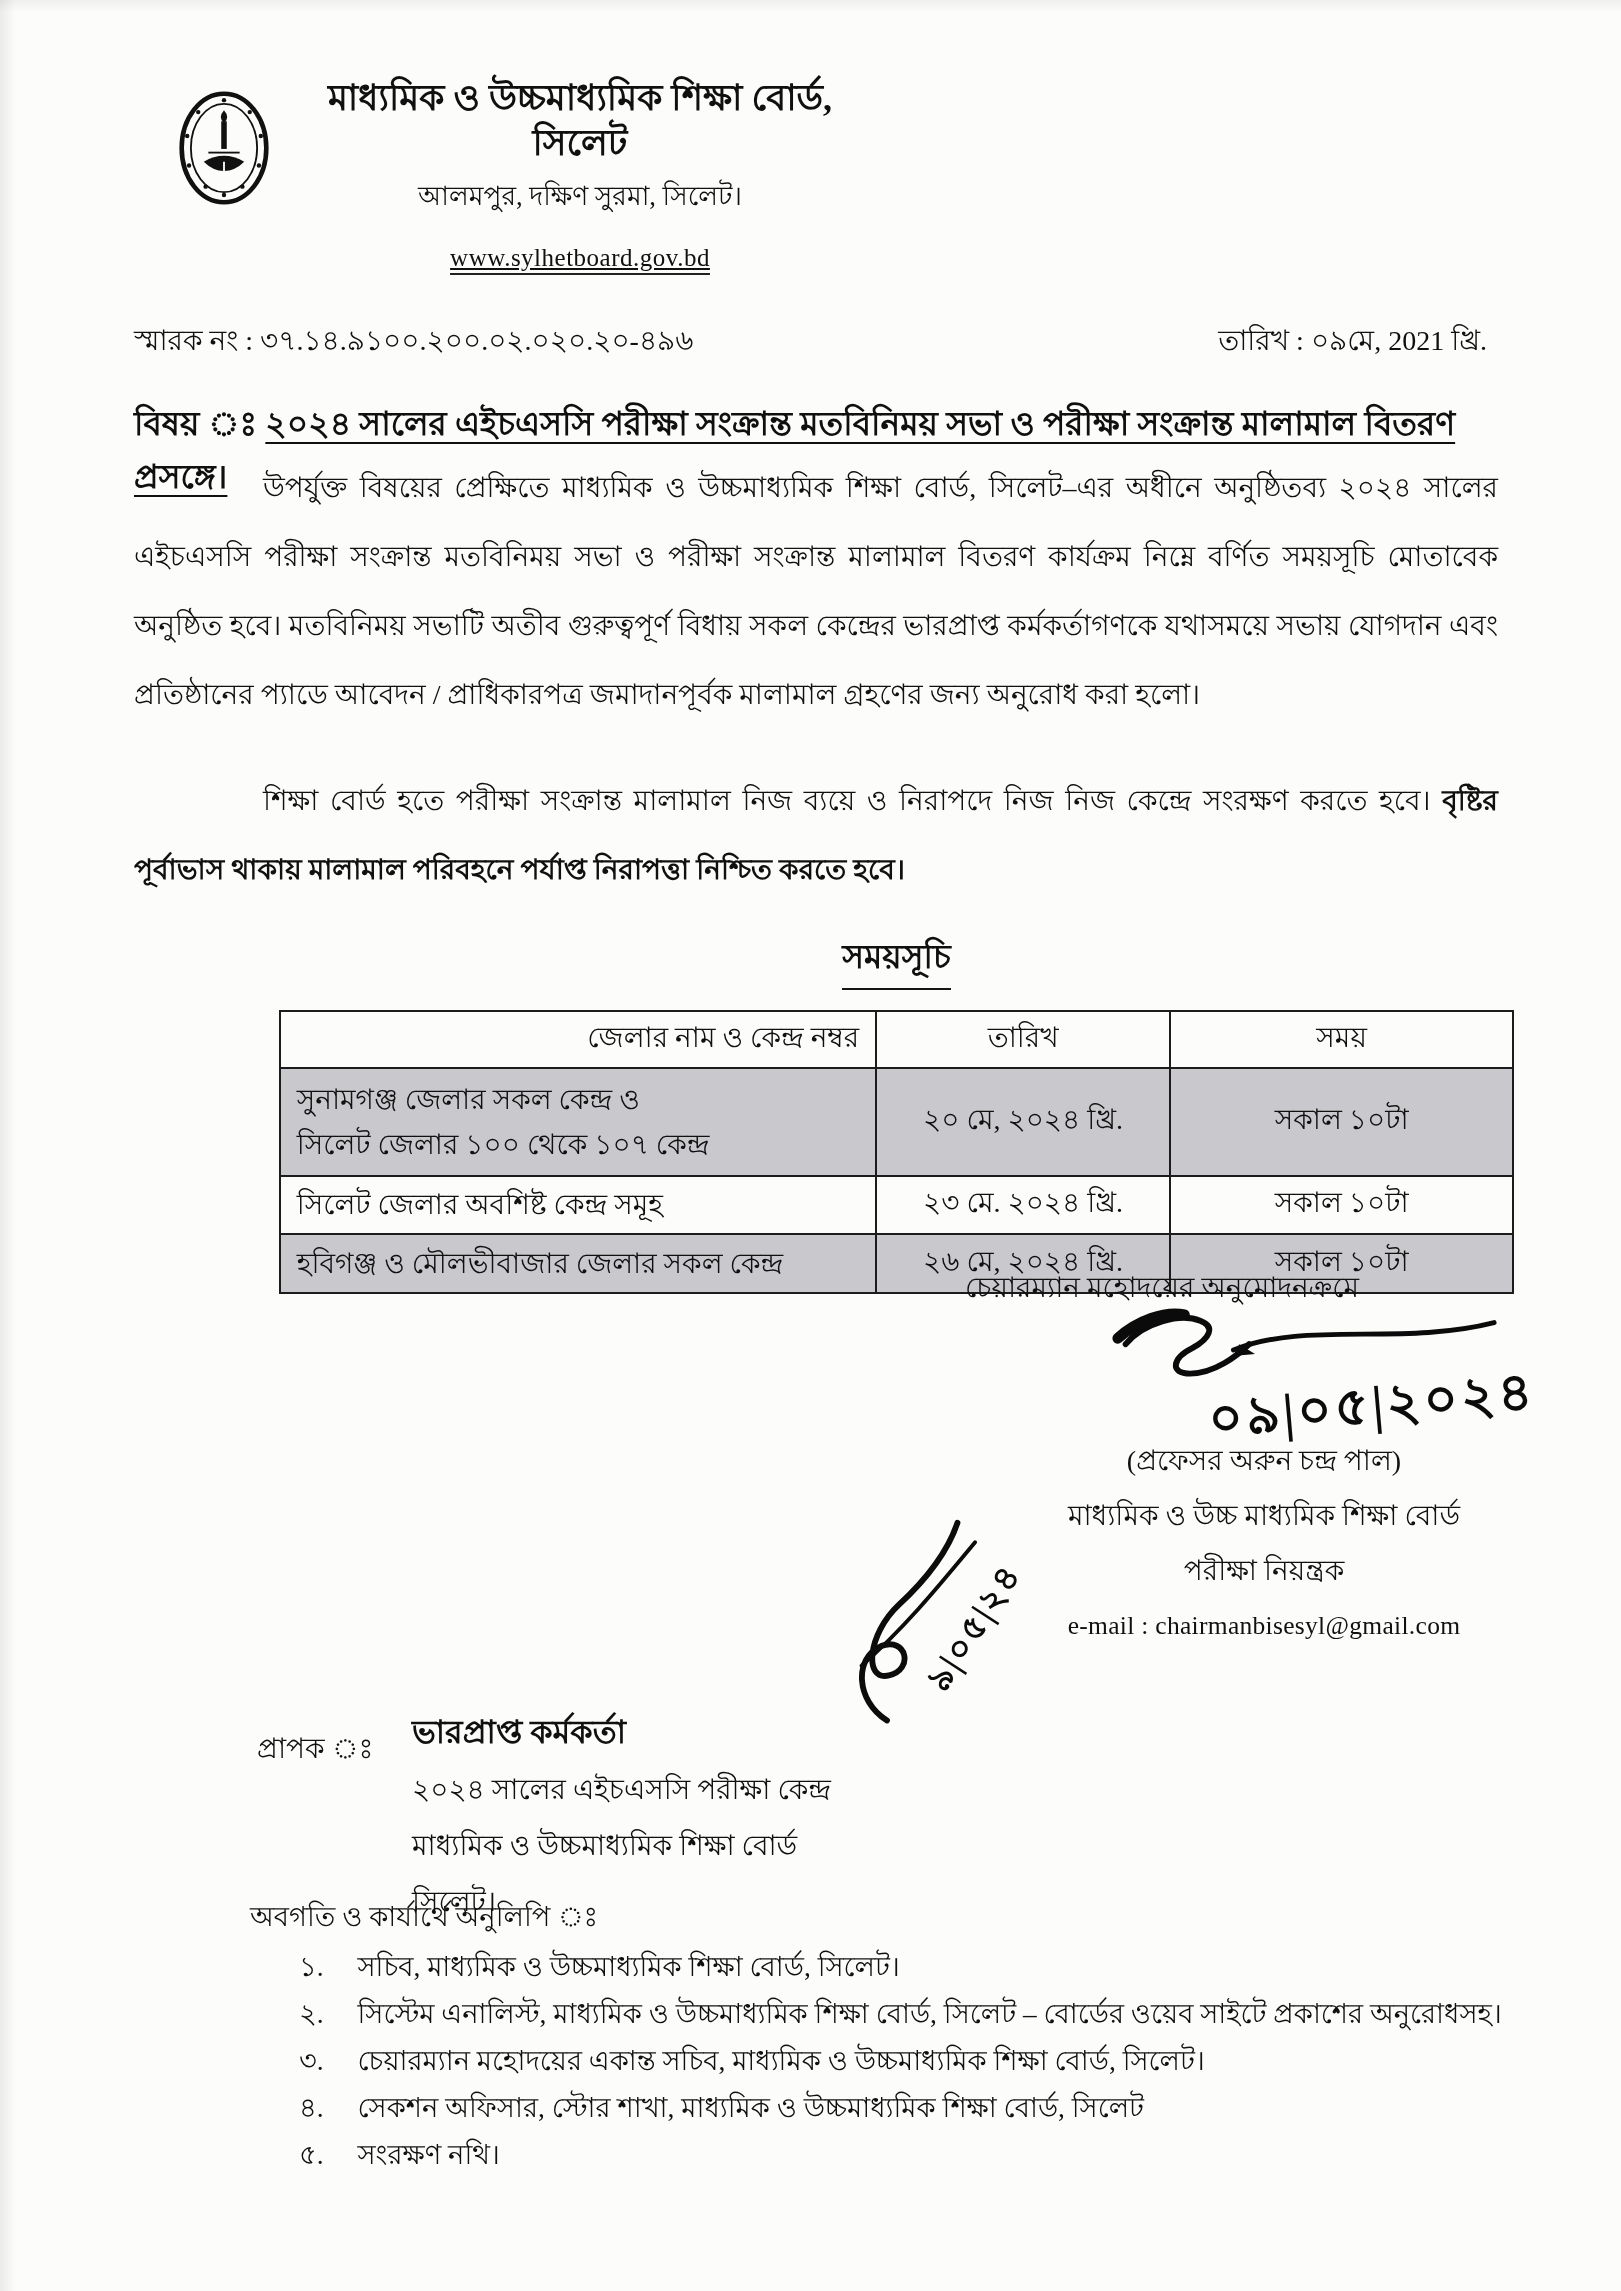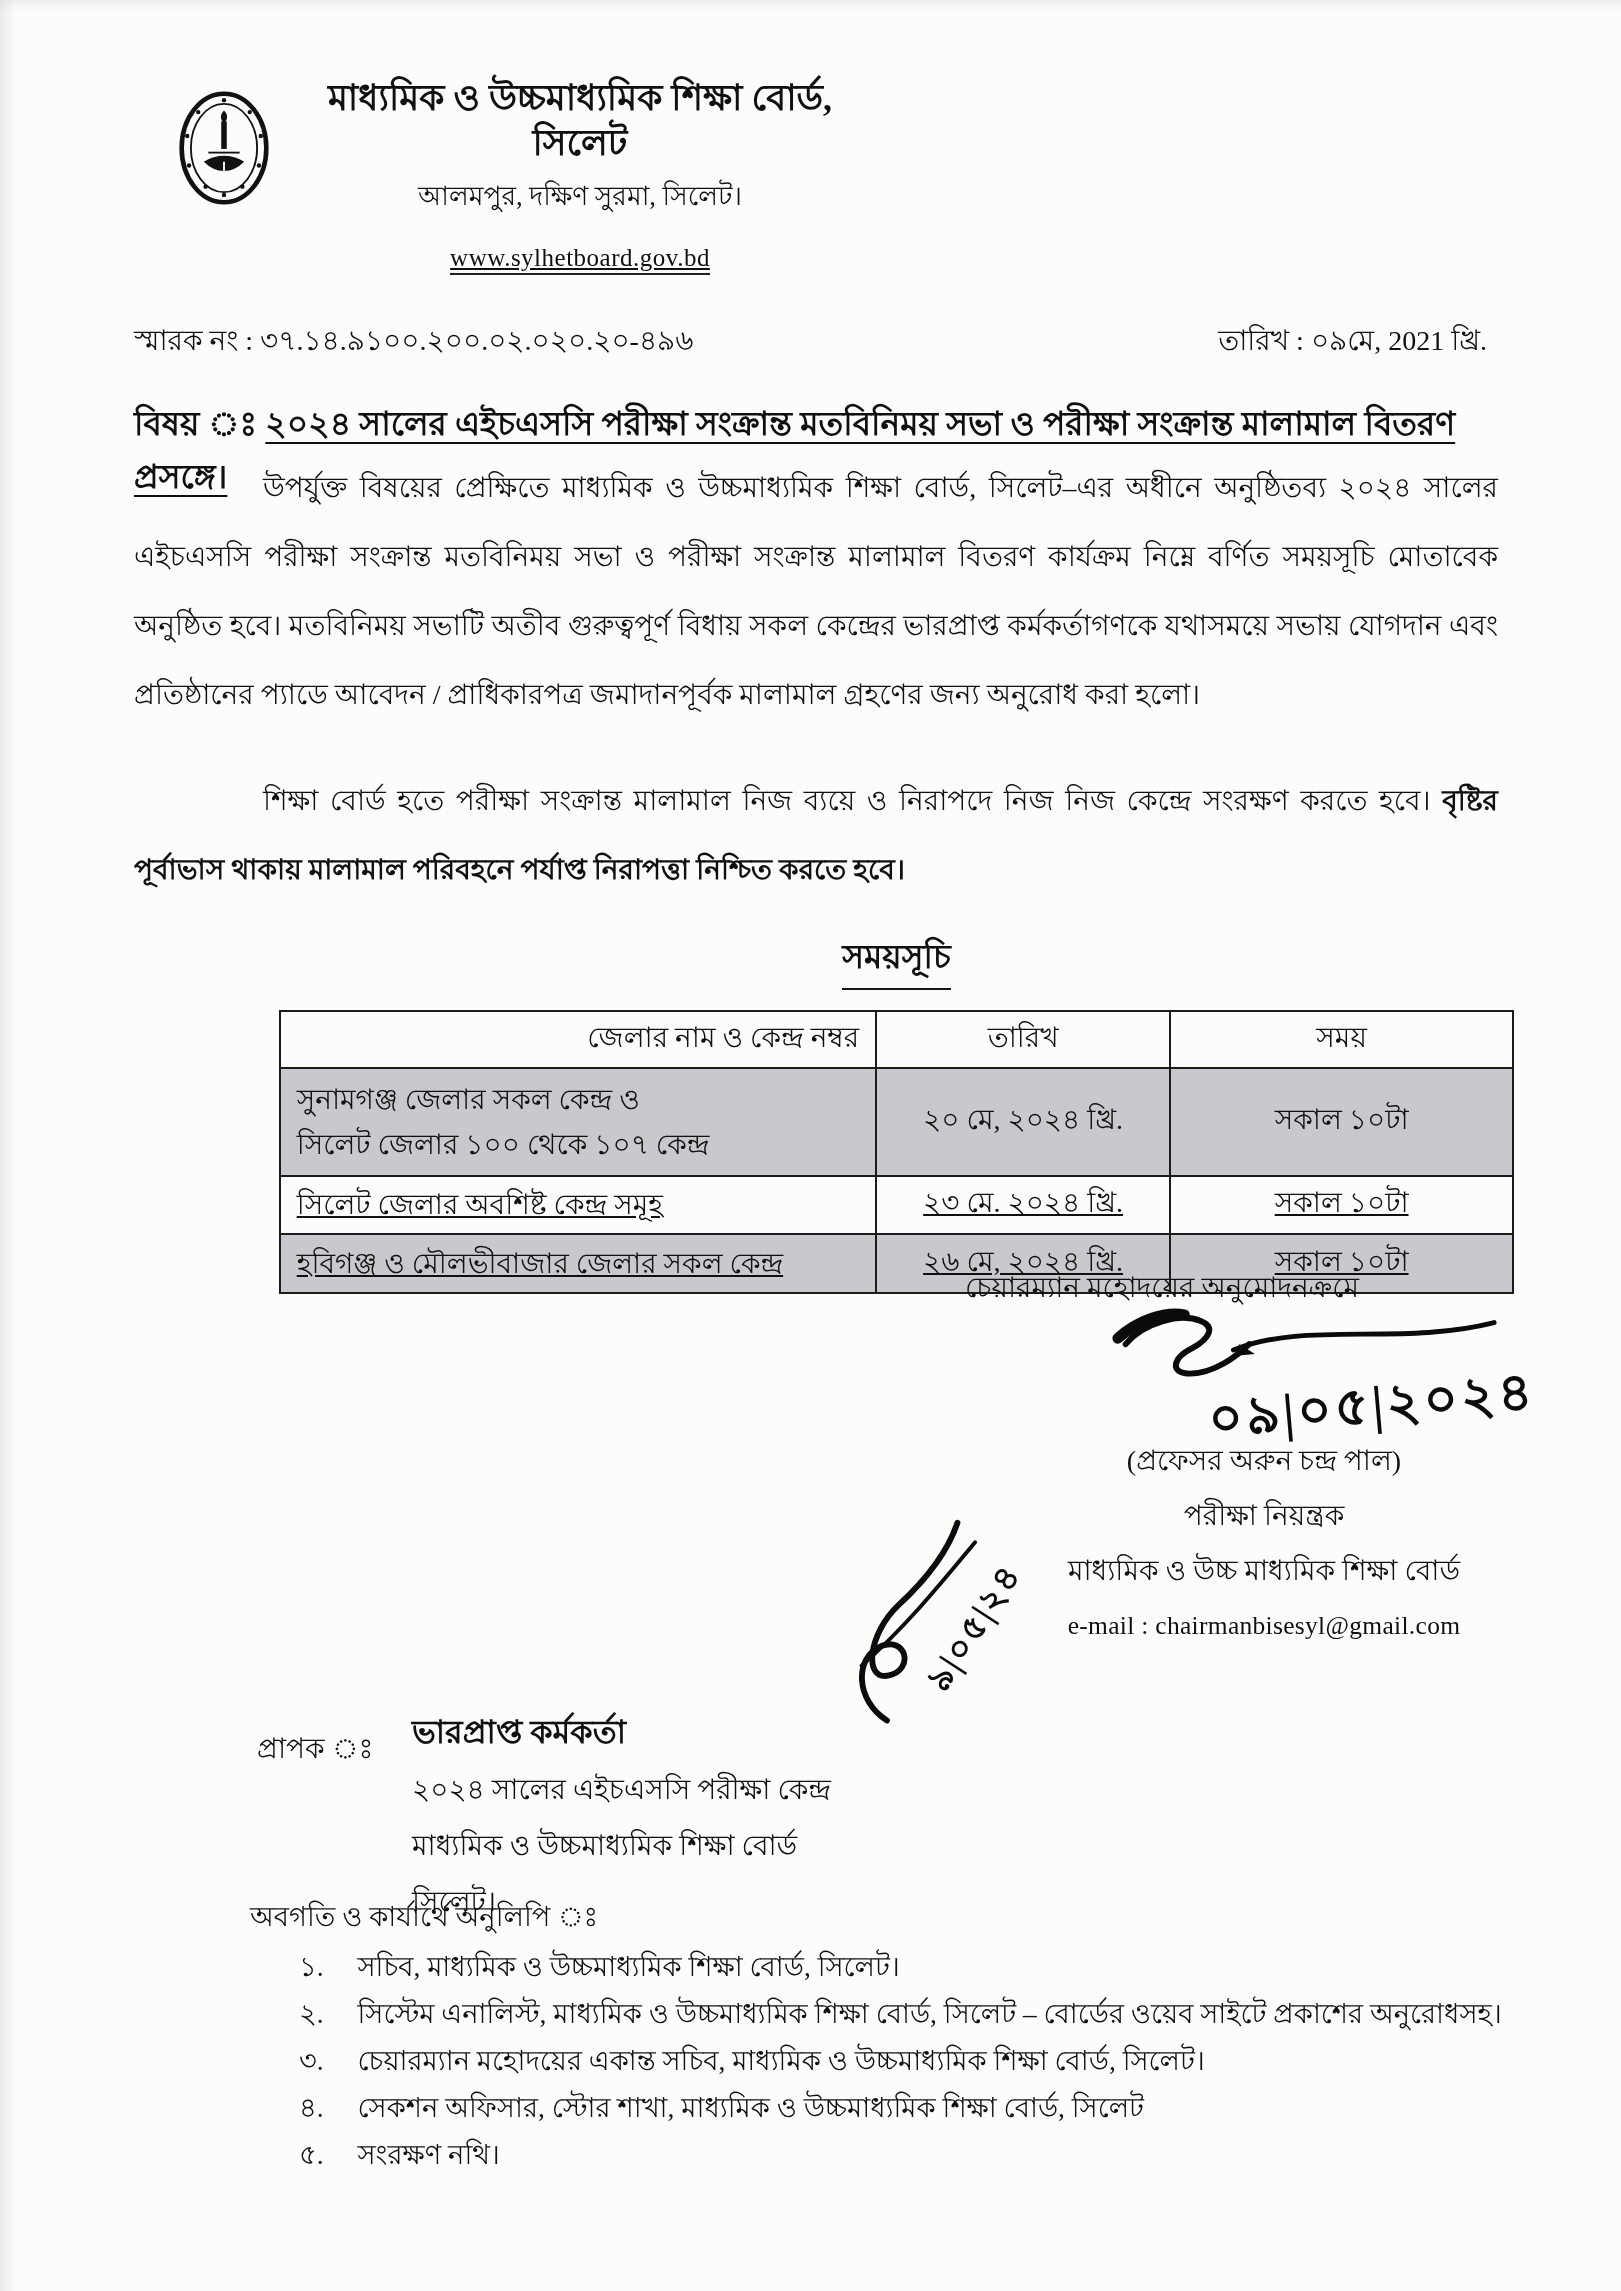--- a/index.html
+++ b/index.html
@@ -40,21 +40,21 @@
   table.sched{position:absolute;left:279px;top:1010px;width:1235px;border-collapse:collapse;font-size:28px;}
   table.sched td,table.sched th{border:2px solid #1c1c1c;padding:3.9px 15.7px;font-weight:normal;}
   table.sched th{height:43px;}
   th.c1{width:567px;text-align:right;}
   th.c2{width:263px;text-align:center;}
   th.c3{width:312px;text-align:center;}
   td.c1{text-align:left;white-space:pre-line;line-height:45px;}
   td.c2,td.c3{text-align:center;}
   tr.shade{background:#c9c9cd;}
   tr.r1 td{height:98px;}
-  tr.r2 td,tr.r3 td{height:49px;text-decoration:underline;}
+  tr.r2 td,tr.r3 td{height:49px;}
   
   .approval{position:absolute;left:965px;top:1266px;font-size:28px;}
   .sig1{position:absolute;left:1108px;top:1299px;}
   .hand{font-weight:bold;color:#0b0b0b;}
   .sig1-date{position:absolute;left:1208px;top:1364px;font-size:53px;letter-spacing:2.9px;transform:rotate(-5deg);}
   .signer{position:absolute;left:1019px;top:1433px;width:490px;text-align:center;font-size:28px;line-height:55px;}
   .signer .email{font-size:25.5px;letter-spacing:0.3px;}
   .sig2{position:absolute;left:828px;top:1509px;width:304px;height:235px;}
   .sig2-date{position:absolute;left:76px;top:90px;font-size:35px;transform:rotate(-57deg);letter-spacing:2px;}
   
@@ -156,22 +156,22 @@
       <path d="M10 40 C30 22 58 12 78 16" fill="none" stroke="#0b0b0b" stroke-width="11" stroke-linecap="round"></path>
       <path d="M18 46 C36 24 74 14 94 22 C110 28 104 40 86 50 C66 60 62 76 84 76 C108 76 132 58 144 46" fill="none" stroke="#0b0b0b" stroke-width="6" stroke-linecap="round"></path>
       <path d="M128 52 C200 22 300 48 394 24" fill="none" stroke="#0b0b0b" stroke-width="5" stroke-linecap="round"></path>
       <path d="M134 46 L150 56 L128 58" fill="#0b0b0b"></path>
     </svg>
   </div>
   <div class="sig1-date hand">০৯|০৫|২০২৪</div>
 
   <div class="signer">
     <div>(প্রফেসর অরুন চন্দ্র পাল)</div>
+    <div>মাধ্যমিক ও উচ্চ মাধ্যমিক শিক্ষা বোর্ড</div>
     <div>পরীক্ষা নিয়ন্ত্রক</div>
-    <div>মাধ্যমিক ও উচ্চ মাধ্যমিক শিক্ষা বোর্ড</div>
     <div class="email">e-mail : chairmanbisesyl@gmail.com</div>
   </div>
 
   <div class="sig2">
     <svg width="304" height="235" viewBox="0 0 310 240">
       <path d="M60 216 C28 196 26 152 54 140 C80 130 88 164 62 170 C36 176 40 128 72 98 C100 72 122 44 132 14" fill="none" stroke="#0c0c0c" stroke-width="6" stroke-linecap="round"></path>
       <path d="M34 160 C80 120 120 70 150 34" fill="none" stroke="#0c0c0c" stroke-width="4" stroke-linecap="round"></path>
     </svg>
     <span class="sig2-date hand">৯|০৫|২৪</span>
   </div>

